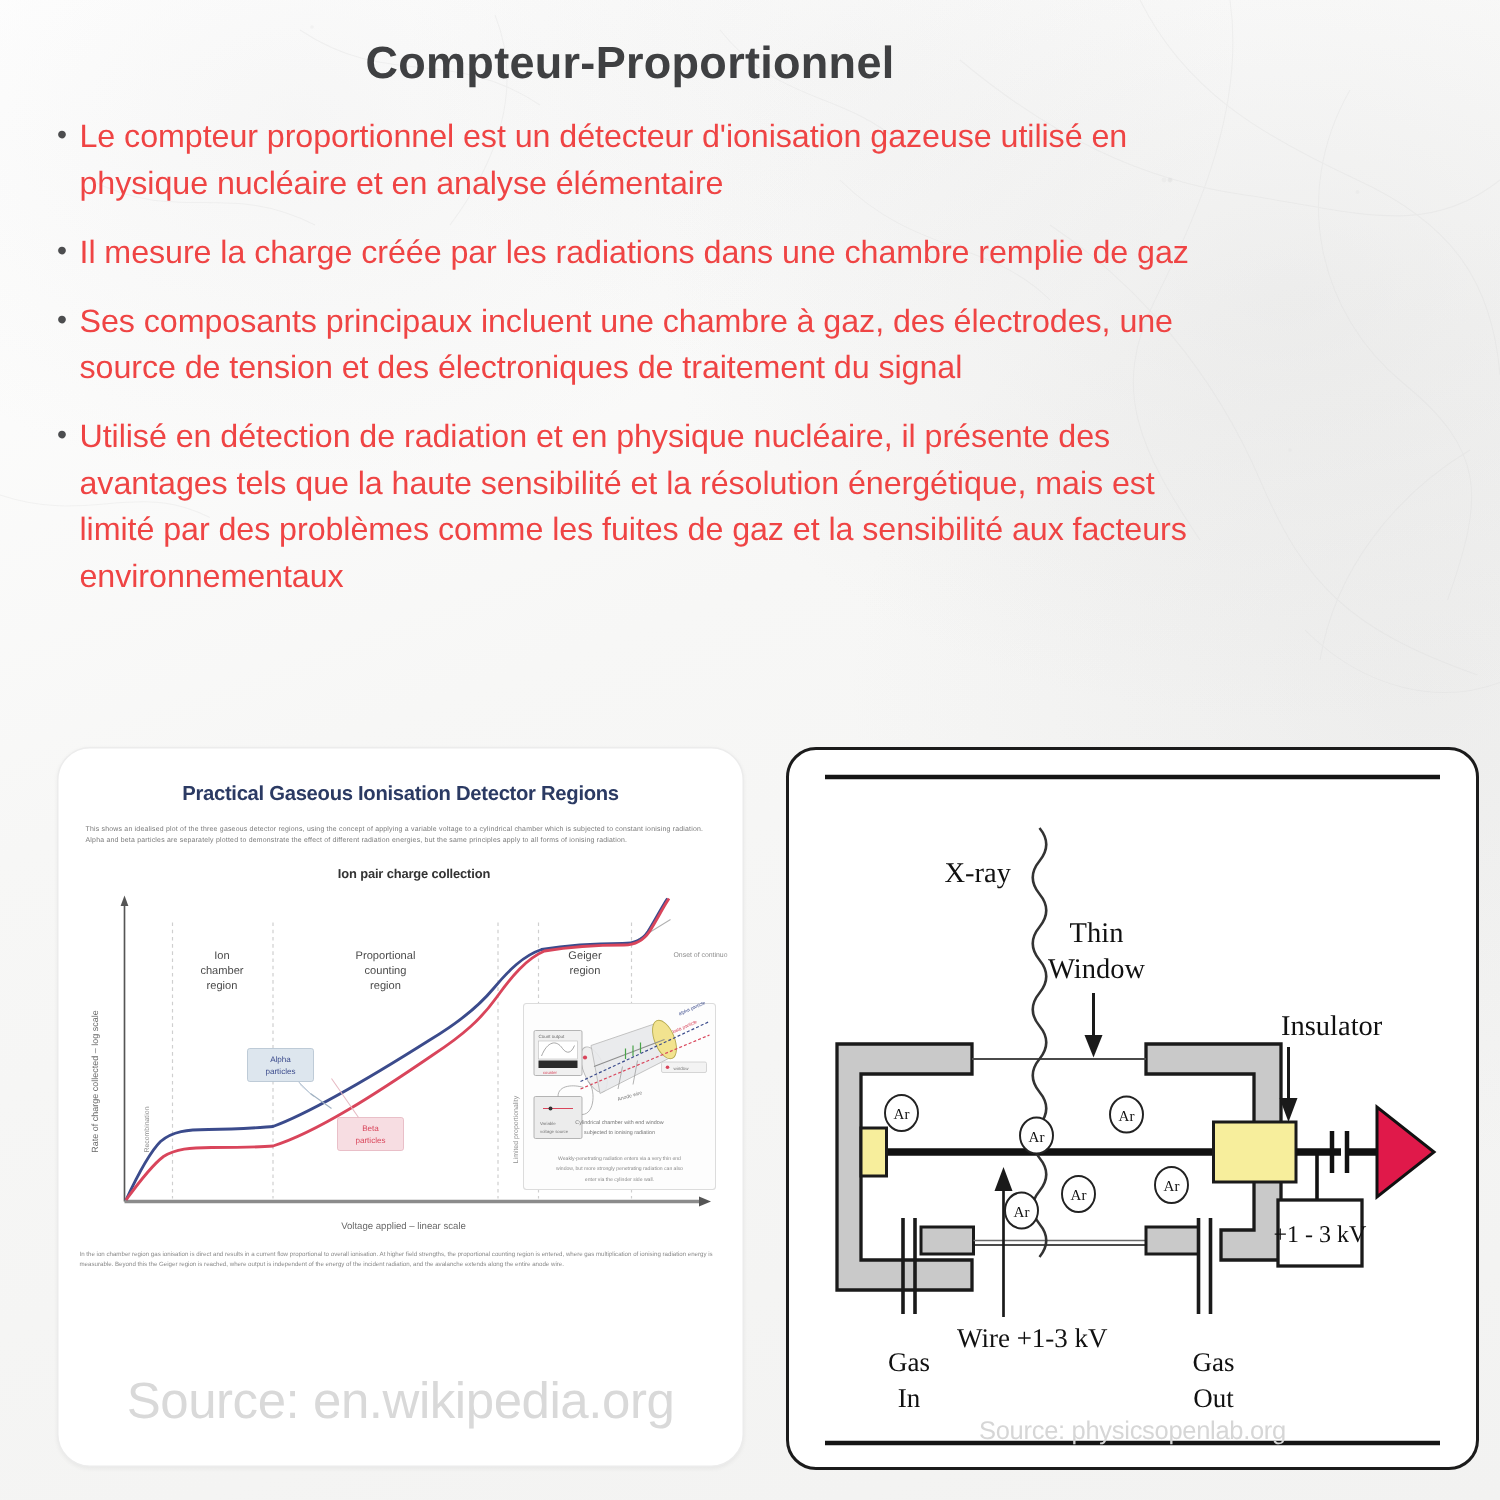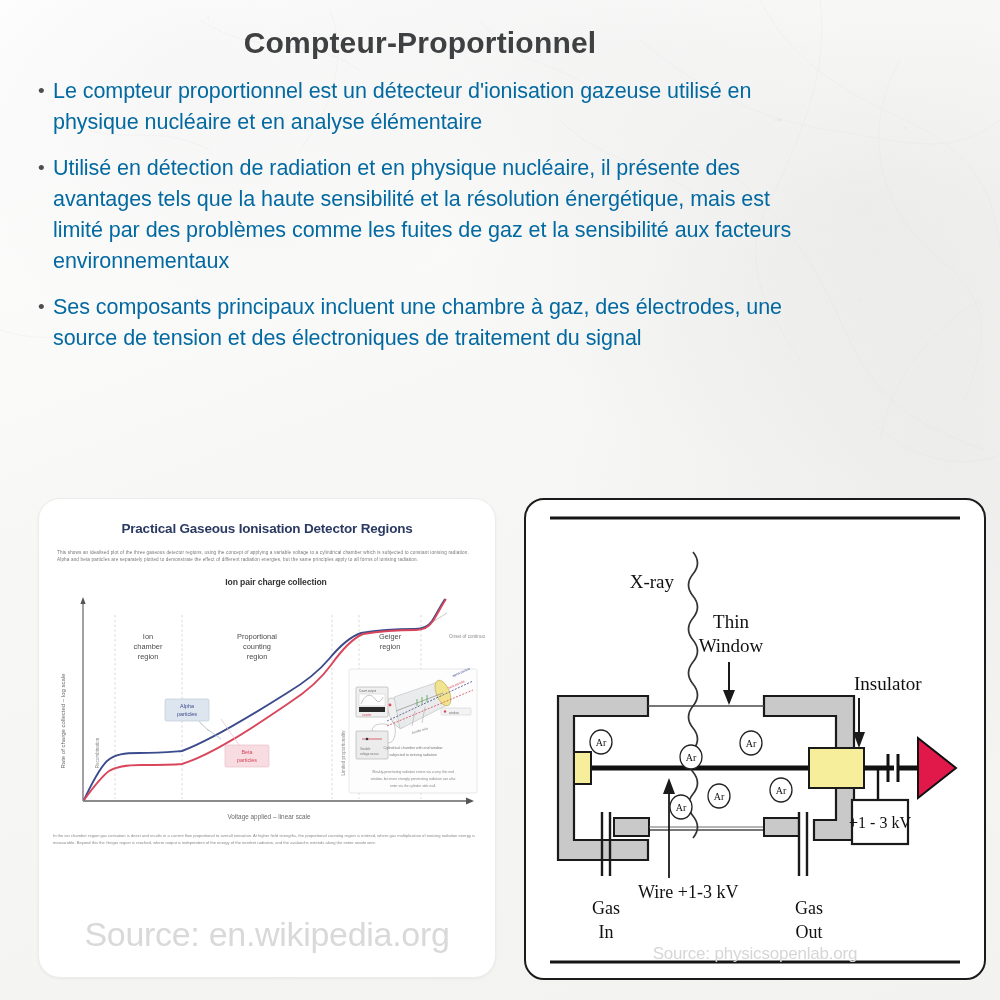--- a/index.html
+++ b/index.html
@@ -33,21 +33,21 @@
     padding-top:26px;
     margin:0 0 16px 0;
   }
 
   
   .bullets{margin:0;padding:0 34px 0 38px;list-style:none;}
   .bullets li{
     position:relative;
     font-size:21.5px;
     line-height:31px;
-    color:#0369a1;
+    color:#ef4444;
     margin-bottom:15px;
     padding-left:15px;
     letter-spacing:-.05px;
   }
   .bullets li:before{
     content:"\2022";
     position:absolute;left:0;top:-1px;
     color:#4c4d4f;font-size:19px;
   }
 
@@ -134,22 +134,23 @@
     </g>
   </svg>
 </div>
 
 <div id="wrap">
 
   <h1 class="title">Compteur-Proportionnel</h1>
 
   <ul class="bullets">
     <li>Le compteur proportionnel est un détecteur d'ionisation gazeuse utilisé en physique nucléaire et en analyse élémentaire</li>
+    <li>Il mesure la charge créée par les radiations dans une chambre remplie de gaz</li>
+    <li>Ses composants principaux incluent une chambre à gaz, des électrodes, une source de tension et des électroniques de traitement du signal</li>
     <li>Utilisé en détection de radiation et en physique nucléaire, il présente des avantages tels que la haute sensibilité et la résolution énergétique, mais est limité par des problèmes comme les fuites de gaz et la sensibilité aux facteurs environnementaux</li>
-    <li>Ses composants principaux incluent une chambre à gaz, des électrodes, une source de tension et des électroniques de traitement du signal</li>
   </ul>
 
   <div class="panels">
 
     <div class="panel-left">
 
       <div class="wiki-title">Practical Gaseous Ionisation Detector Regions</div>
       <div class="wiki-intro">This shows an idealised plot of the three gaseous detector regions, using the concept of applying a variable voltage to a cylindrical chamber which is subjected to constant ionising radiation. Alpha and beta particles are separately plotted to demonstrate the effect of different radiation energies, but the same principles apply to all forms of ionising radiation.</div>
       <div class="chart-subtitle">Ion pair charge collection</div>
 

